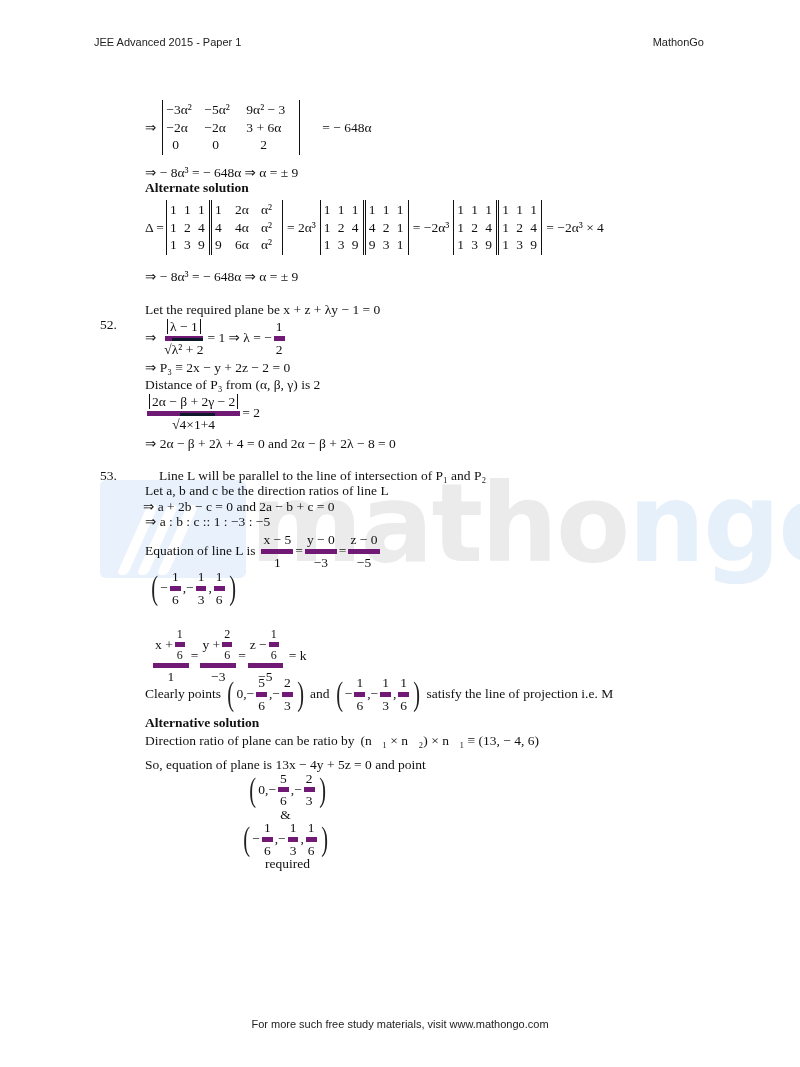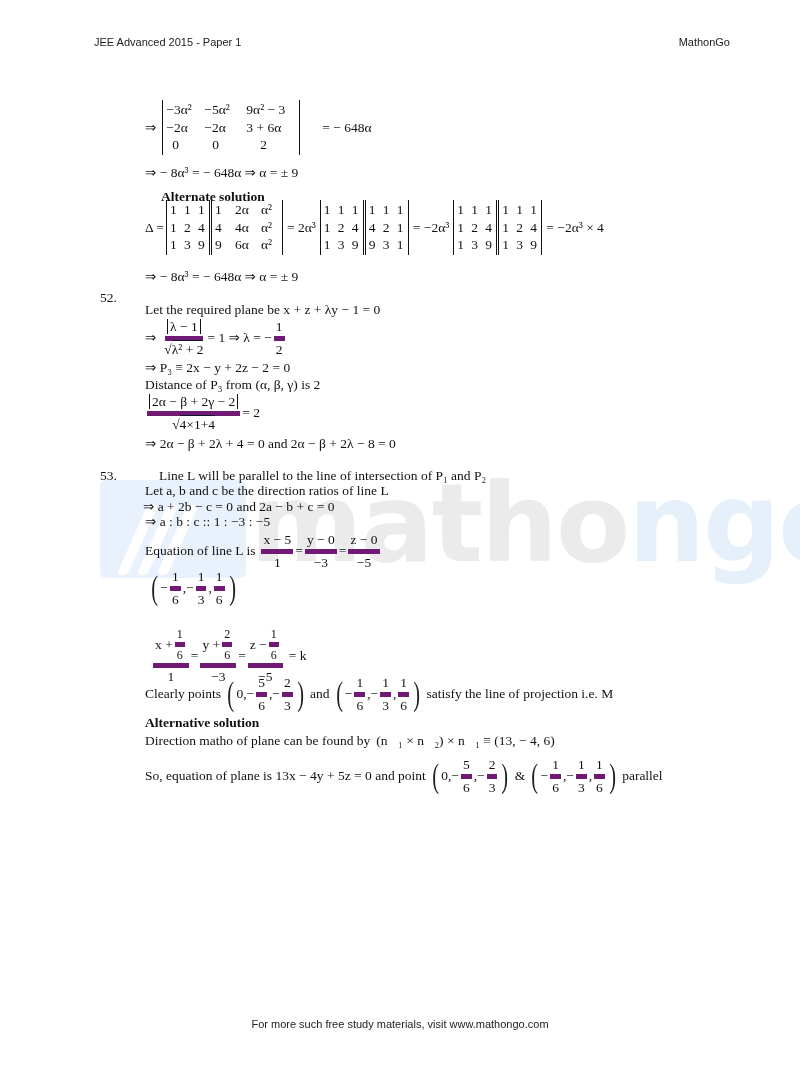--- a/index.html
+++ b/index.html
@@ -1,19 +1,19 @@
 <!DOCTYPE html>
 <html><head>
 <meta charset="utf-8">
 <style>
   html, body { margin: 0; padding: 0; background: #ffffff; }
   body { width: 800px; height: 1067px; position: relative; overflow: hidden; color: #111; }
   .hdr { position: absolute; top: 36px; font-family: "Liberation Sans", sans-serif; font-size: 11px; color: #222; }
   .hdr-left { left: 94px; }
-  .hdr-right { right: 70px; padding-left: 36px; }
+  .hdr-right { right: 96px; padding-left: 36px; }
   .footer { position: absolute; top: 1018px; left: 0; width: 800px; text-align: center; font-family: "Liberation Sans", sans-serif; font-size: 11px; color: #222; }
 
   
   .wm-box { position: absolute; left: 100px; top: 480px; width: 146px; height: 98px; background: #e9f2fc; border-radius: 6px; }
   .wm-slash { position: absolute; background: #ffffff; width: 11px; height: 70px; border-radius: 5px; transform: skewX(-24deg); top: 505px; }
   .wm-text { position: absolute; left: 250px; top: 470px; font-family: "DejaVu Sans", sans-serif; font-weight: bold; font-size: 108px; letter-spacing: -2px; line-height: 1; }
   .wm-gray { color: #ebebeb; }
   .wm-blue { color: #e6f0fb; }
 
   .content { position: absolute; left: 0; top: 0; width: 800px; font-family: "Liberation Serif", serif; font-size: 13.5px; line-height: 1; }
@@ -25,21 +25,21 @@
   .det { display: inline-flex; flex-direction: column; border-left: 1.2px solid #111; border-right: 1.2px solid #111; padding: 1px 3px; margin: 0 2px; }
   .det .r { display: flex; }
   .det .c { display: inline-block; text-align: left; padding: 2px 0; }
   .frac { display: inline-flex; flex-direction: column; align-items: center; vertical-align: middle; margin: 0 2px; }
   .frac .num { padding: 0 2px 2px 2px; border-bottom: 5px solid #701a75; text-align: center; }
   .frac .den { padding: 2px 2px 0 2px; text-align: center; }
   .frac.sm { font-size: 12px; }
   .paren { display: inline-flex; align-items: center; }
   .paren .p { font-size: 34px; font-weight: 100; transform: scaleX(0.6); line-height: 1; color: #222; }
   .abs { border-left: 1px solid #111; border-right: 1px solid #111; padding: 0 2px; }
-  .sqrt { border-top: 1px solid #0f172a; padding-top: 1px; }
+  .sqrt { border-top: 3px solid #0f172a; padding-top: 1px; }
 </style>
 </head>
 <body>
 
 <div class="hdr hdr-left">JEE Advanced 2015 - Paper 1</div>
 <div class="hdr hdr-right">MathonGo</div>
 
 <div>
   <div class="wm-box"></div>
   <div class="wm-slash" style="left:132px;"></div>
@@ -66,21 +66,21 @@
       <span class="r">
           <span class="c" style="width:38px;padding-left:6px;box-sizing:border-box">0</span>
           <span class="c" style="width:42px;padding-left:8px;box-sizing:border-box">0</span>
           <span class="c" style="width:50px;padding-left:14px;box-sizing:border-box">2</span>
         </span>
     </span>
     <span style="margin-left:20px">= − 648α</span>
   </div>
 
   <div class="row" style="left:145px; top:166px;">⇒ − 8α³ = − 648α ⇒ α = ± 9</div>
-  <div class="row bold" style="left:145px; top:190px;margin-left:16px;">Alternate solution</div>
+  <div class="row bold" style="left:145px; top:181px;">Alternate solution</div>
 
   <div class="row" style="left:145px; top:200px;">
     <span>Δ =</span>
     <span class="det">
       <span class="r">
           <span class="c" style="width:14px">1</span>
           <span class="c" style="width:14px">1</span>
           <span class="c" style="width:8px">1</span>
         </span>
       <span class="r">
@@ -179,21 +179,21 @@
           <span class="c" style="width:14px">1</span>
           <span class="c" style="width:14px">3</span>
           <span class="c" style="width:8px">9</span>
         </span>
     </span>
     <span style="margin-left:2px">= −2α³ × 4</span>
   </div>
 
   <div class="row" style="left:145px; top:270px;">⇒ − 8α³ = − 648α ⇒ α = ± 9</div>
 
-  <div class="qnum" style="top:291px;">52.</div>
+  <div class="qnum" style="top:318px;">52.</div>
   <div class="row" style="left:145px; top:303px;">Let the required plane be x + z + λy − 1 = 0</div>
   <div class="row" style="left:145px; top:320px;">
     <span>⇒</span>
     <span class="frac" style="margin-left:6px">
       <span class="num"><span class="abs">λ − 1</span></span>
       <span class="den">√<span class="sqrt">λ² + 2</span></span>
     </span>
     <span>= 1 ⇒ λ = −</span>
     <span class="frac">
       <span class="num">1</span>
@@ -314,24 +314,24 @@
           <span class="num">1</span>
           <span class="den">6</span>
         </span>
       <span class="p">)</span>
     </span>
     <span style="margin-left:4px">satisfy the line of projection i.e. M</span>
   </div>
 
   <div class="row bold" style="left:145px; top:716px;">Alternative solution</div>
   <div class="row" style="left:145px; top:734px;">
-    <span>Direction matho of plane can be found by</span>
+    <span>Direction ratio of plane can be ratio by</span>
     <span style="margin-left:6px">(n⃗₁ × n⃗₂) × n⃗₁ ≡ (13, − 4, 6)</span>
   </div>
-  <div class="row" style="left:145px; top:758px;">
+  <div class="row" style="left:145px; top:758px;flex-direction:column;">
     <span>So, equation of plane is 13x − 4y + 5z = 0 and point</span>
     <span class="paren" style="margin-left:4px">
       <span class="p">(</span>
       <span>0,</span><span>−</span><span class="frac">
           <span class="num">5</span>
           <span class="den">6</span>
         </span>,<span>−</span><span class="frac">
           <span class="num">2</span>
           <span class="den">3</span>
         </span>
@@ -345,17 +345,17 @@
           <span class="den">6</span>
         </span>,<span>−</span><span class="frac">
           <span class="num">1</span>
           <span class="den">3</span>
         </span>,<span class="frac">
           <span class="num">1</span>
           <span class="den">6</span>
         </span>
       <span class="p">)</span>
     </span>
-    <span style="margin-left:4px">parallel</span>
+    <span style="margin-left:4px">required</span>
   </div>
 </div>
 
 <div class="footer">For more such free study materials, visit www.mathongo.com</div>
 
 </body></html>

